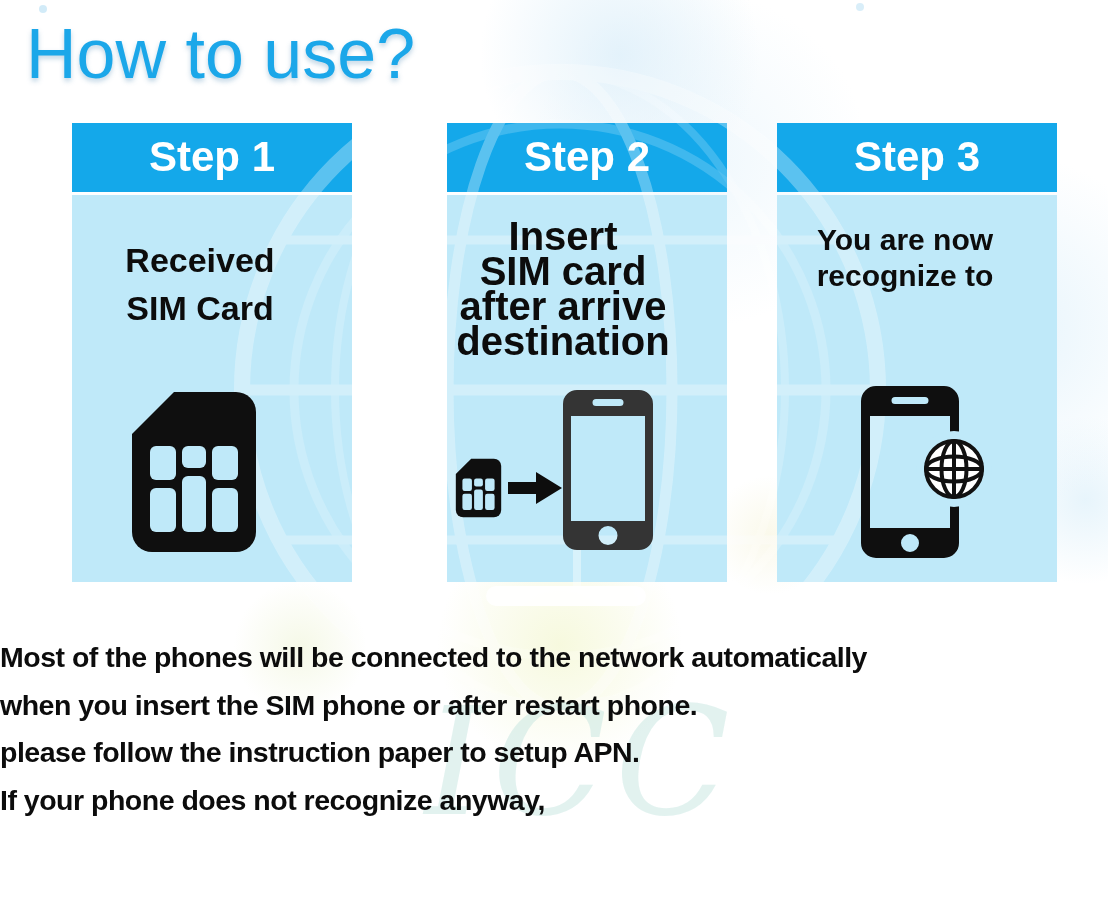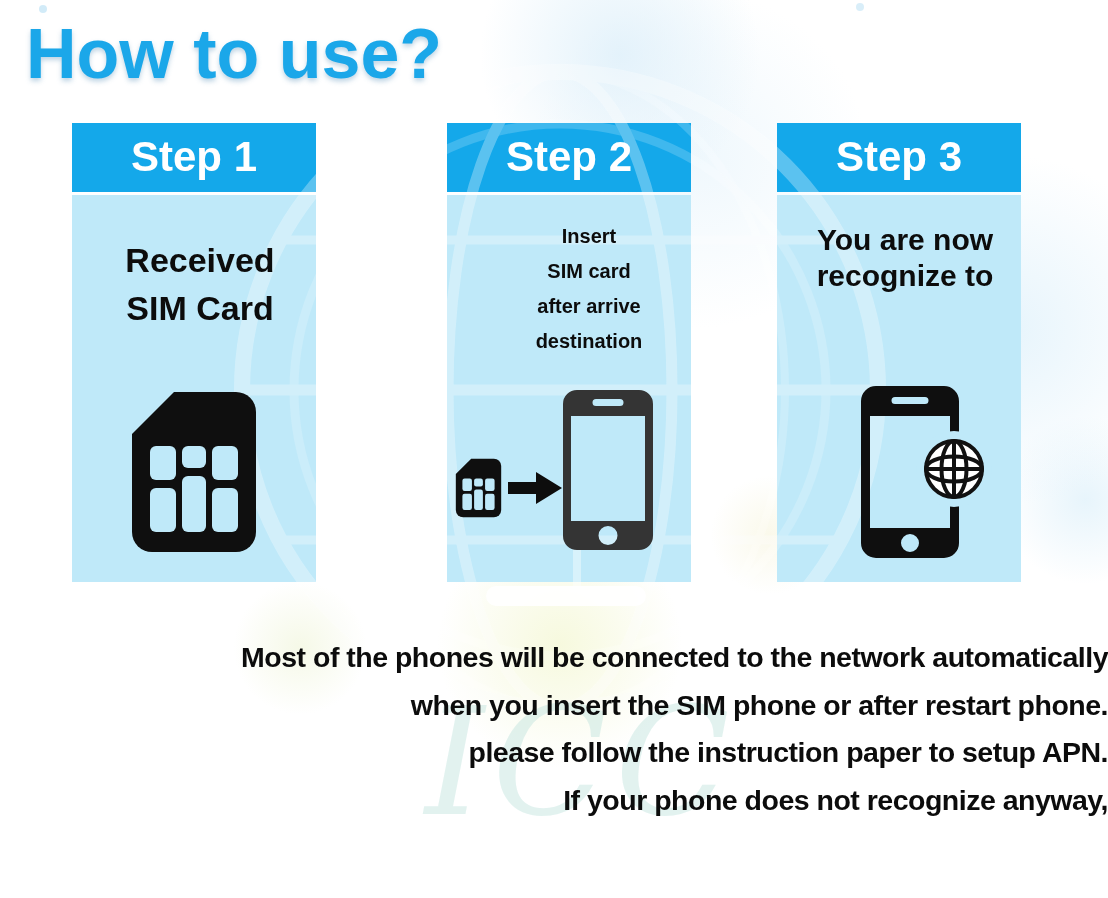--- a/index.html
+++ b/index.html
@@ -11,51 +11,51 @@
       radial-gradient(circle 240px at 700px 160px, rgba(233,245,252,0.7),  rgba(233,245,252,0) 70%),
       radial-gradient(circle 250px at 1010px 330px,rgba(223,241,251,0.75), rgba(223,241,251,0) 70%),
       radial-gradient(circle 120px at 1085px 500px,rgba(221,240,250,0.7),  rgba(221,240,250,0) 70%),
       radial-gradient(circle 175px at 560px 645px, rgba(245,248,216,0.85), rgba(245,248,216,0) 70%),
       radial-gradient(circle 95px at 300px 648px,  rgba(243,247,225,0.8),  rgba(243,247,225,0) 70%),
       radial-gradient(circle 85px at 770px 535px,  rgba(248,246,226,0.7),  rgba(248,246,226,0) 70%),
       #ffffff;
   }
   .title{
     position:absolute;left:26px;top:14px;
-    font-size:70px;font-weight:bold;color:#1BA7E9;
+    font-size:70px;font-weight:normal;color:#1BA7E9;
     text-shadow:0 3px 5px rgba(110,160,195,0.45);
     white-space:nowrap;
   }
-  .col{position:absolute;top:123px;width:244px;height:459px;}
+  .col{position:absolute;top:123px;width:280px;height:459px;}
   .col-1{left:72px;} .col-2{left:447px;} .col-3{left:777px;}
   .col-header{
     position:absolute;left:0;right:0;top:0;height:69px;background:#14A8EA;
     color:#ffffff;font-size:42px;font-weight:bold;text-align:center;line-height:67px;
   }
   .col-body{position:absolute;left:0;right:0;top:72px;bottom:0;background:#BFE9F9;}
   .wm{position:absolute;left:0;top:0;pointer-events:none;}
   .overlay{position:absolute;inset:0;pointer-events:none;}
   .step-text{position:absolute;text-align:center;font-weight:bold;color:#0c0c0c;}
   .step-text-1{left:72px;width:256px;top:236px;font-size:34px;line-height:48px;}
-  .step-text-2{left:423px;width:280px;top:219px;font-size:20px;line-height:35px;margin-left:26px;}
+  .step-text-2{left:423px;width:280px;top:219px;font-size:40px;line-height:35px;}
   .step-text-3{left:777px;width:256px;top:222px;font-size:30px;line-height:36px;}
   .icon{position:absolute;}
   .icon-sim-big{left:130px;top:390px;}
   .icon-sim-small{left:455px;top:458px;}
   .icon-arrow{left:508px;top:471px;}
   .icon-phone-2{left:563px;top:390px;}
   .icon-phone-3{left:861px;top:386px;}
   .icon-globe{left:914px;top:429px;}
   .script-mark{
     position:absolute;left:425px;top:675px;
     font-family:"DejaVu Serif",serif;font-style:italic;
     font-size:150px;color:#BFE3DD;opacity:0.45;letter-spacing:8px;
   }
   .footer{
-    position:absolute;left:0;right:0;top:634px;text-align:right;
+    position:absolute;left:0;right:0;top:634px;text-align:left;
     font-size:28.5px;line-height:47.5px;font-weight:bold;color:#0c0c0c;
     letter-spacing:-0.5px;
   }
 </style>
 </head>
 <body>
 
 <div class="stage">
 
   <div class="title">How to use?</div>

